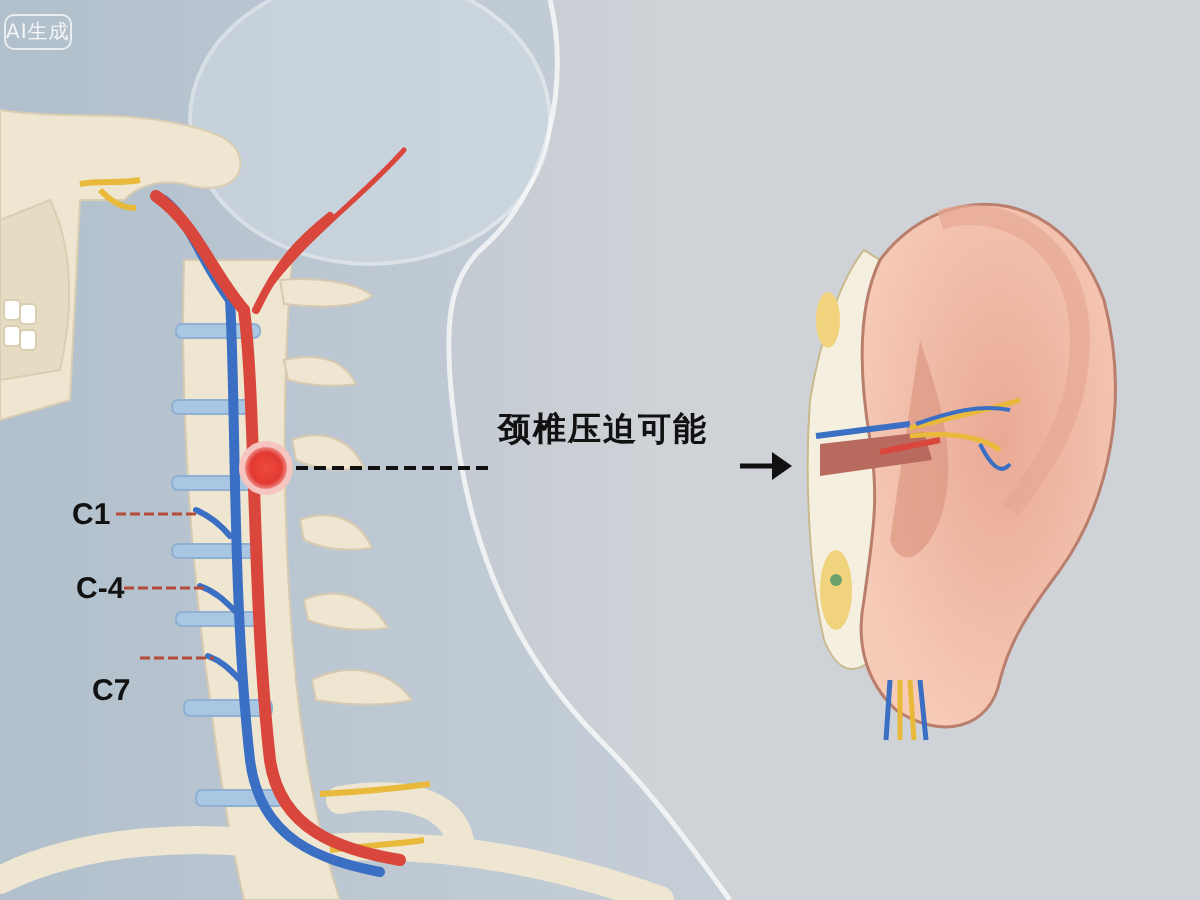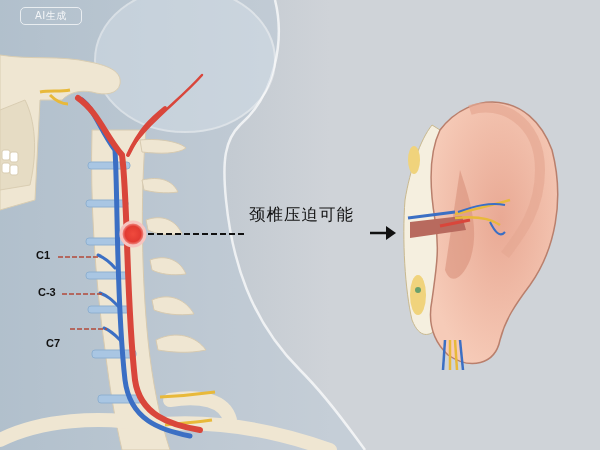--- a/index.html
+++ b/index.html
@@ -3,34 +3,34 @@
 <meta charset="utf-8">
 <style>
   html, body { margin: 0; padding: 0; }
   body {
     width: 600px; height: 450px; overflow: hidden; position: relative;
     background: #cfd3d8;
     font-family: "DejaVu Sans", "Liberation Sans", sans-serif;
   }
   .scene { position: absolute; left: 0; top: 0; width: 600px; height: 450px; }
   .watermark {
-    position: absolute; left: 20px; top: 7px;
-    padding: 1px 14px; font-size: 10px; color: rgba(255,255,255,0.85);
+    position: absolute; left: 2px; top: 7px;
+    padding: 1px 0; font-size: 10px; color: rgba(255,255,255,0.85);
     border: 1px solid rgba(255,255,255,0.7); border-radius: 5px;
     letter-spacing: 0.5px;
   }
   .caption {
     position: absolute; left: 249px; top: 203px;
-    font-size: 16.5px; font-weight: normal; color: #111;
+    font-size: 16.5px; font-weight: bold; color: #111;
     line-height: 23px; letter-spacing: 1px;
   }
   .caption div { white-space: nowrap; }
   .vlabel {
     position: absolute; font-family: "Liberation Sans", sans-serif;
-    font-weight: bold; font-size: 11px; color: #111;
+    font-weight: bold; font-size: 15px; color: #111;
   }
 </style>
 </head>
 <body>
 
 <svg class="scene" viewBox="0 0 600 450" xmlns="http://www.w3.org/2000/svg">
   <defs>
     <linearGradient id="bgL" x1="0" x2="1" y1="0" y2="0">
       <stop offset="0" stop-color="#a9b7c3"></stop>
       <stop offset="1" stop-color="#cfd3d8"></stop>
@@ -157,14 +157,14 @@
   </g>
 </svg>
 
 <div class="watermark">AI生成</div>
 
 <div class="caption">
   <div>颈椎压迫可能</div>
 </div>
 
 <div class="vlabel" style="left:36px; top:249px;">C1</div>
-<div class="vlabel" style="left:38px; top:286px;">C-3</div>
+<div class="vlabel" style="left:38px; top:286px;">C-4</div>
 <div class="vlabel" style="left:46px; top:337px;">C7</div>
 
 </body></html>

